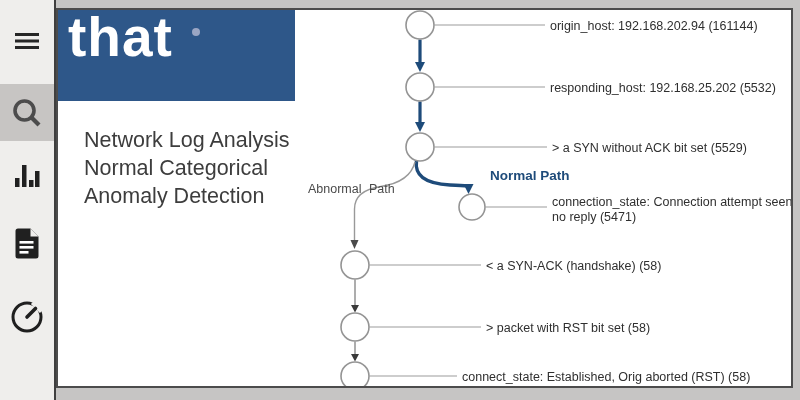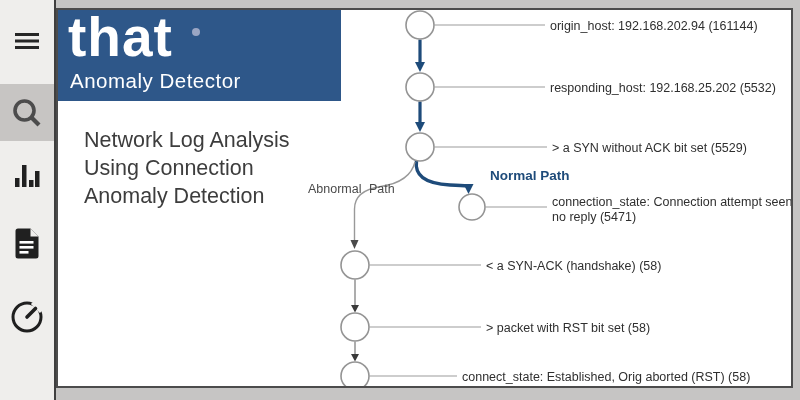--- a/index.html
+++ b/index.html
@@ -17,21 +17,21 @@
   .side-item{position:absolute;left:0;width:54px;display:flex;justify-content:center;align-items:center;cursor:pointer;}
   .side-item.active{background:#c7c5c3;}
   
   .panel{
     position:absolute;left:56px;top:8px;width:737px;height:380px;
     background:#ffffff;border:2px solid #4c4c4c;box-sizing:border-box;overflow:hidden;z-index:2;
   }
   .panel-inner{position:absolute;left:0;top:0;width:733px;height:376px;}
   
   .logo{
-    position:absolute;left:0;top:0;width:283px;height:91px;
+    position:absolute;left:0;top:0;width:237px;height:91px;
     background:#2e5789;color:#ffffff;z-index:3;
   }
   .logo-that{
     position:absolute;left:10px;top:-8px;
     font-size:55px;font-weight:700;letter-spacing:1px;line-height:70px;color:#fff;
   }
   .logo-dot{
     position:absolute;left:134px;top:18px;width:8px;height:8px;border-radius:50%;
     background:#9aa6c4;
   }
@@ -103,26 +103,25 @@
   </div>
 
 </div>
 
 <div class="panel">
   <div class="panel-inner">
 
     <div class="logo">
       <span class="logo-that">that</span>
       <span class="logo-dot"></span>
-      <span class="logo-subtitle">Anomaly Detector</span>
     </div>
 
     <div class="page-title">
       <span>Network Log Analysis</span>
-      <span>Using Connection</span>
+      <span>Normal Categorical</span>
       <span>Anomaly Detection</span>
     </div>
 
     <svg class="diagram" width="733" height="376" viewBox="0 0 733 376">
 
       <g>
         <line x1="362" y1="29.5" x2="362" y2="53" stroke="#1e4b7a" stroke-width="3.2"></line>
         <polygon points="357,52 367,52 362,62" fill="#1e4b7a"></polygon>
       </g>
       <g>

